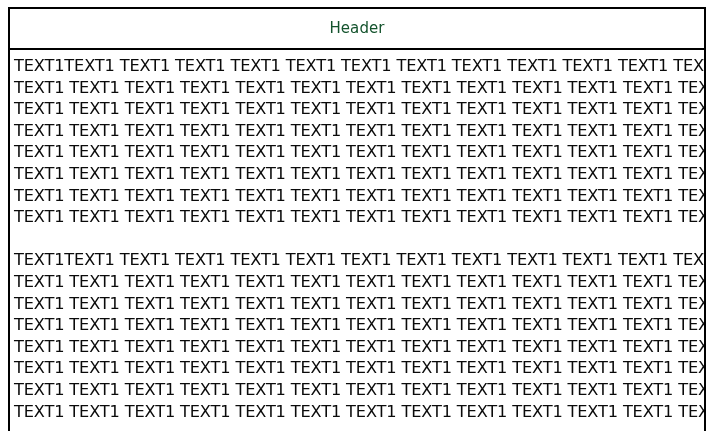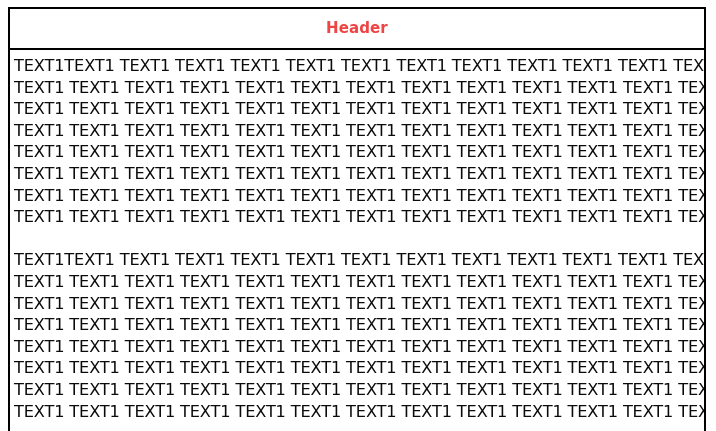--- a/index.html
+++ b/index.html
@@ -43,23 +43,23 @@
     box-sizing: border-box;
     border-bottom: 2px solid #000000;
     display: flex;
     align-items: center;
     justify-content: center;
     background: #ffffff;
   }
 
   .header-title {
     font-size: 15px;
-    font-weight: 700;
+    font-weight: 400;
     letter-spacing: 0.1px;
-    color: #ef4444;
+    color: #14532d;
     line-height: 1;
   }
 
   
   .body-region {
     box-sizing: border-box;
     padding: 5px 3px 0 4px;
     background: #ffffff;
     height: 381px;
     overflow: hidden;

